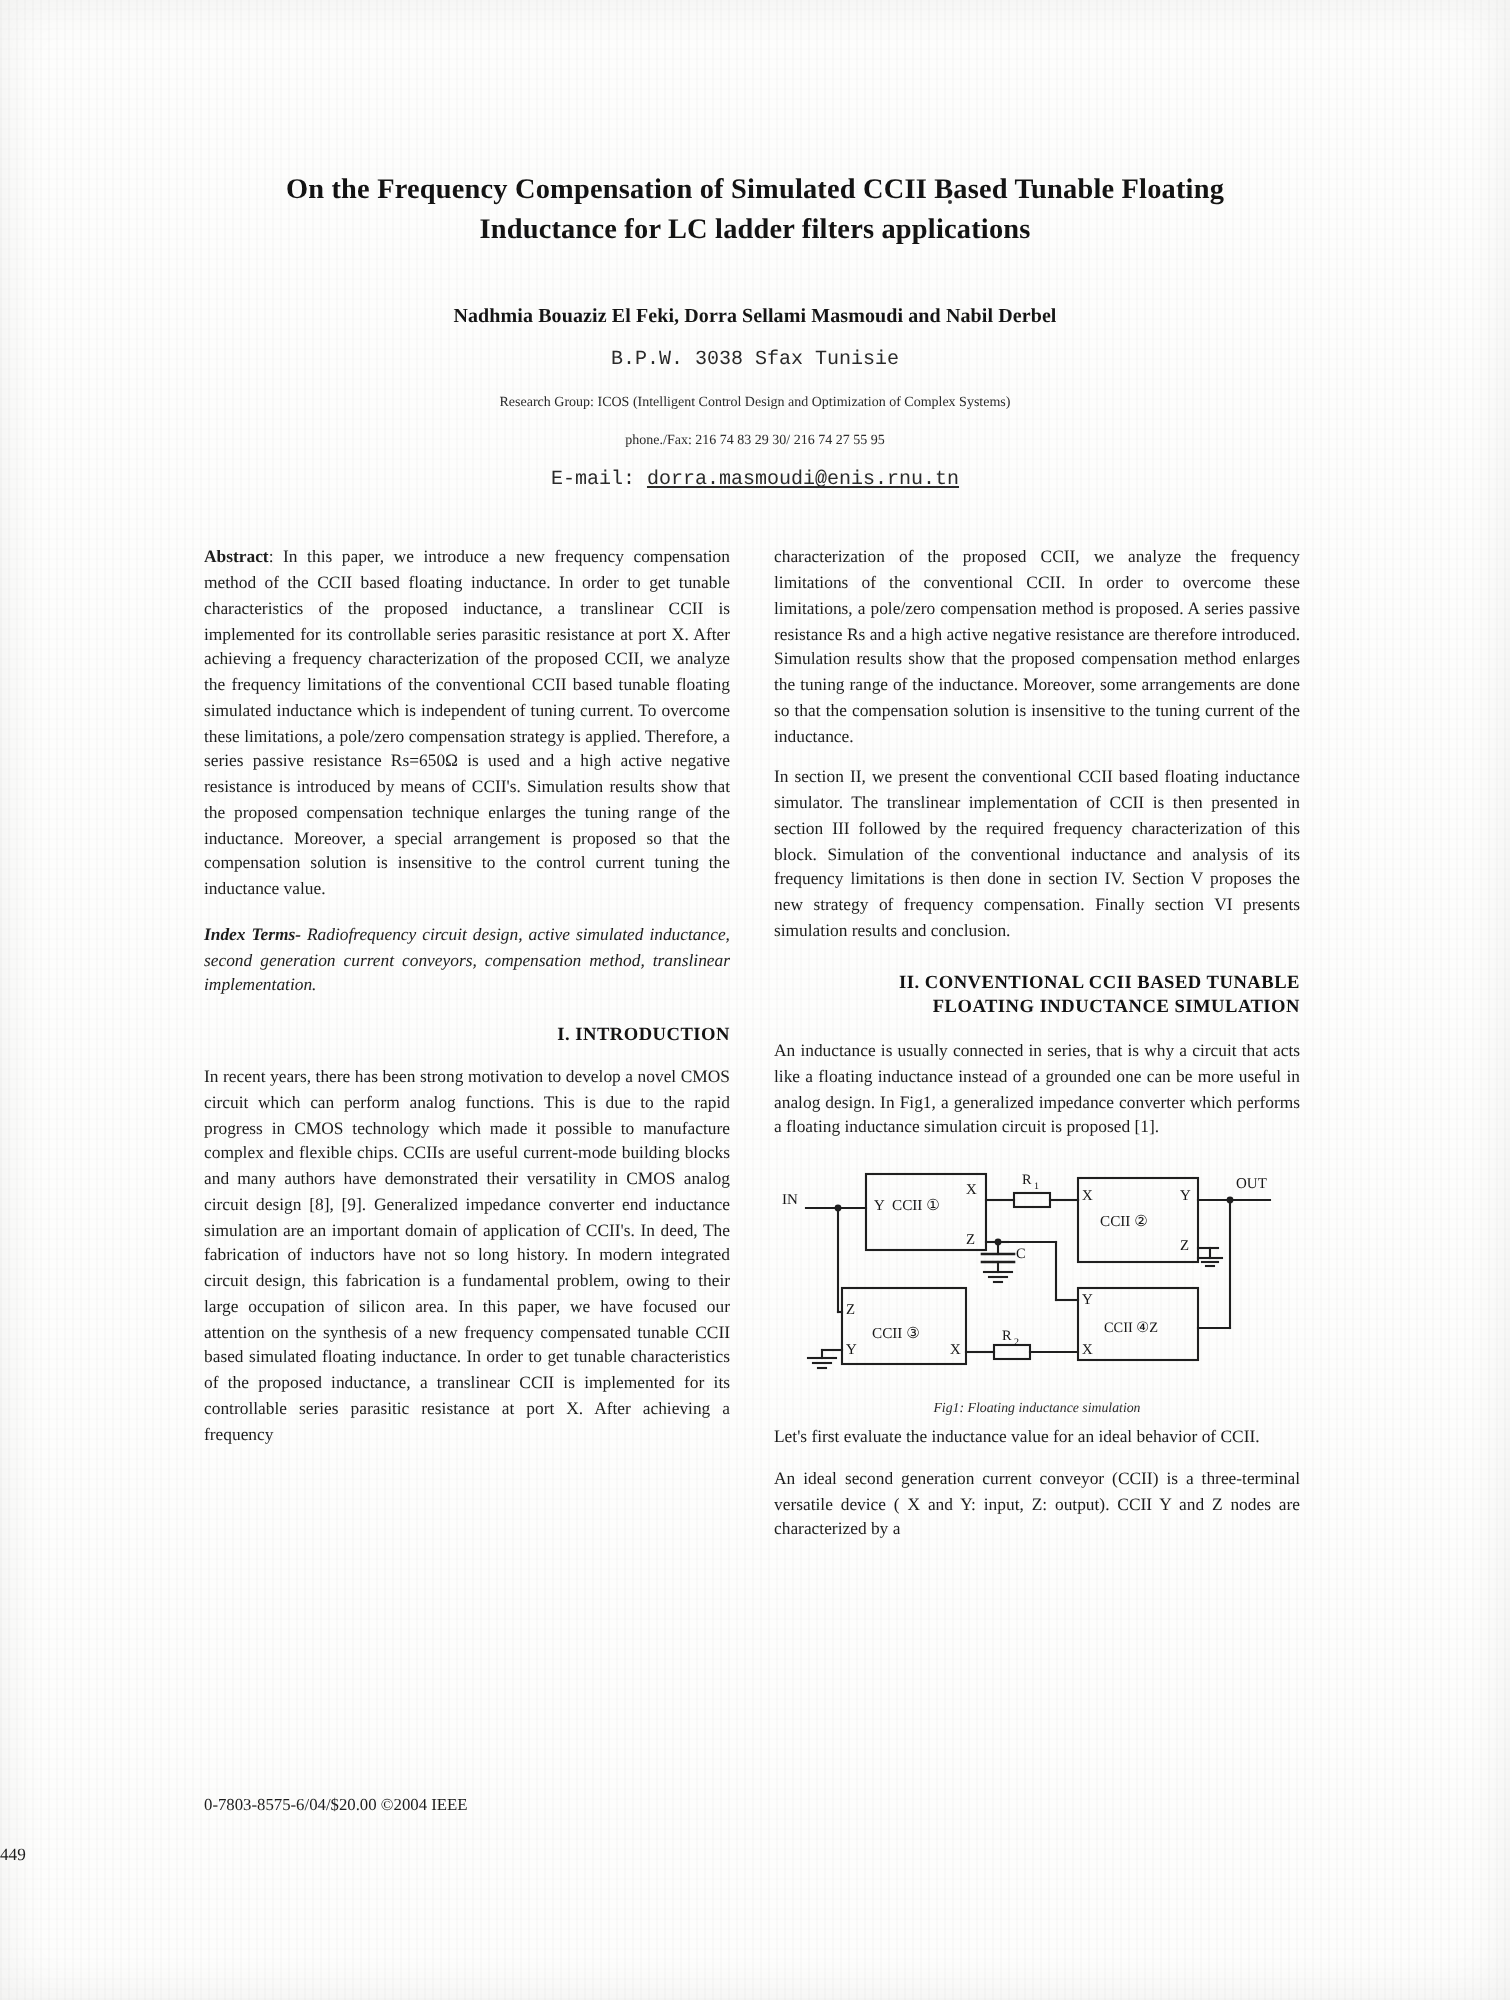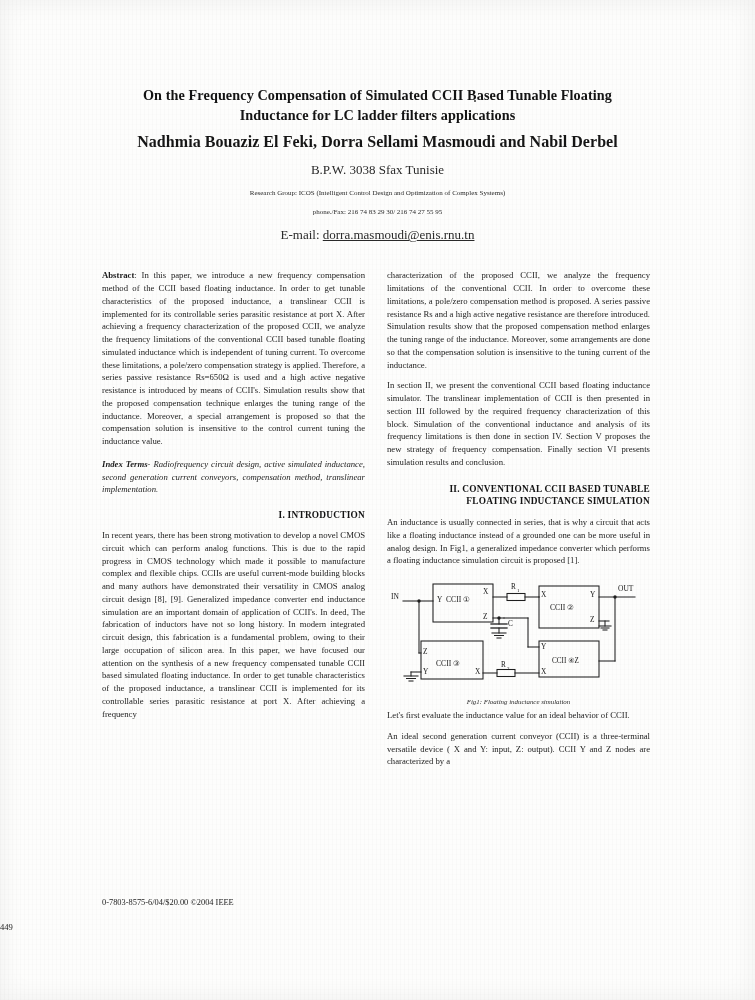--- a/index.html
+++ b/index.html
@@ -60,32 +60,32 @@
   .title-block { padding-top: 85px; text-align: center; }
   .paper-title {
     font-size: 14.2px;
     font-weight: bold;
     line-height: 1.42;
     letter-spacing: .1px;
     margin: 0 8px;
     color: #141414;
   }
   .authors {
-    margin-top: 8px;
-    font-size: 16px;
+    margin-top: 28px;
+    font-size: 10px;
     font-weight: bold;
     color: #161616;
     letter-spacing: .05px;
   }
   .affil-line {
     font-size: 8.6px;
     margin-top: 11px;
     color: #2a2a2a;
   }
-  .affil-line.small { font-size: 13px; }
+  .affil-line.small { font-size: 10px; font-family: Liberation Mono, monospace; }
   .affil-line.tiny  { font-size: 7.0px; }
   .affil-line a, .email-underline {
     text-decoration: underline;
     text-align: center;
   }
 
   
   .columns {
     display: flex;
     gap: 22px;

